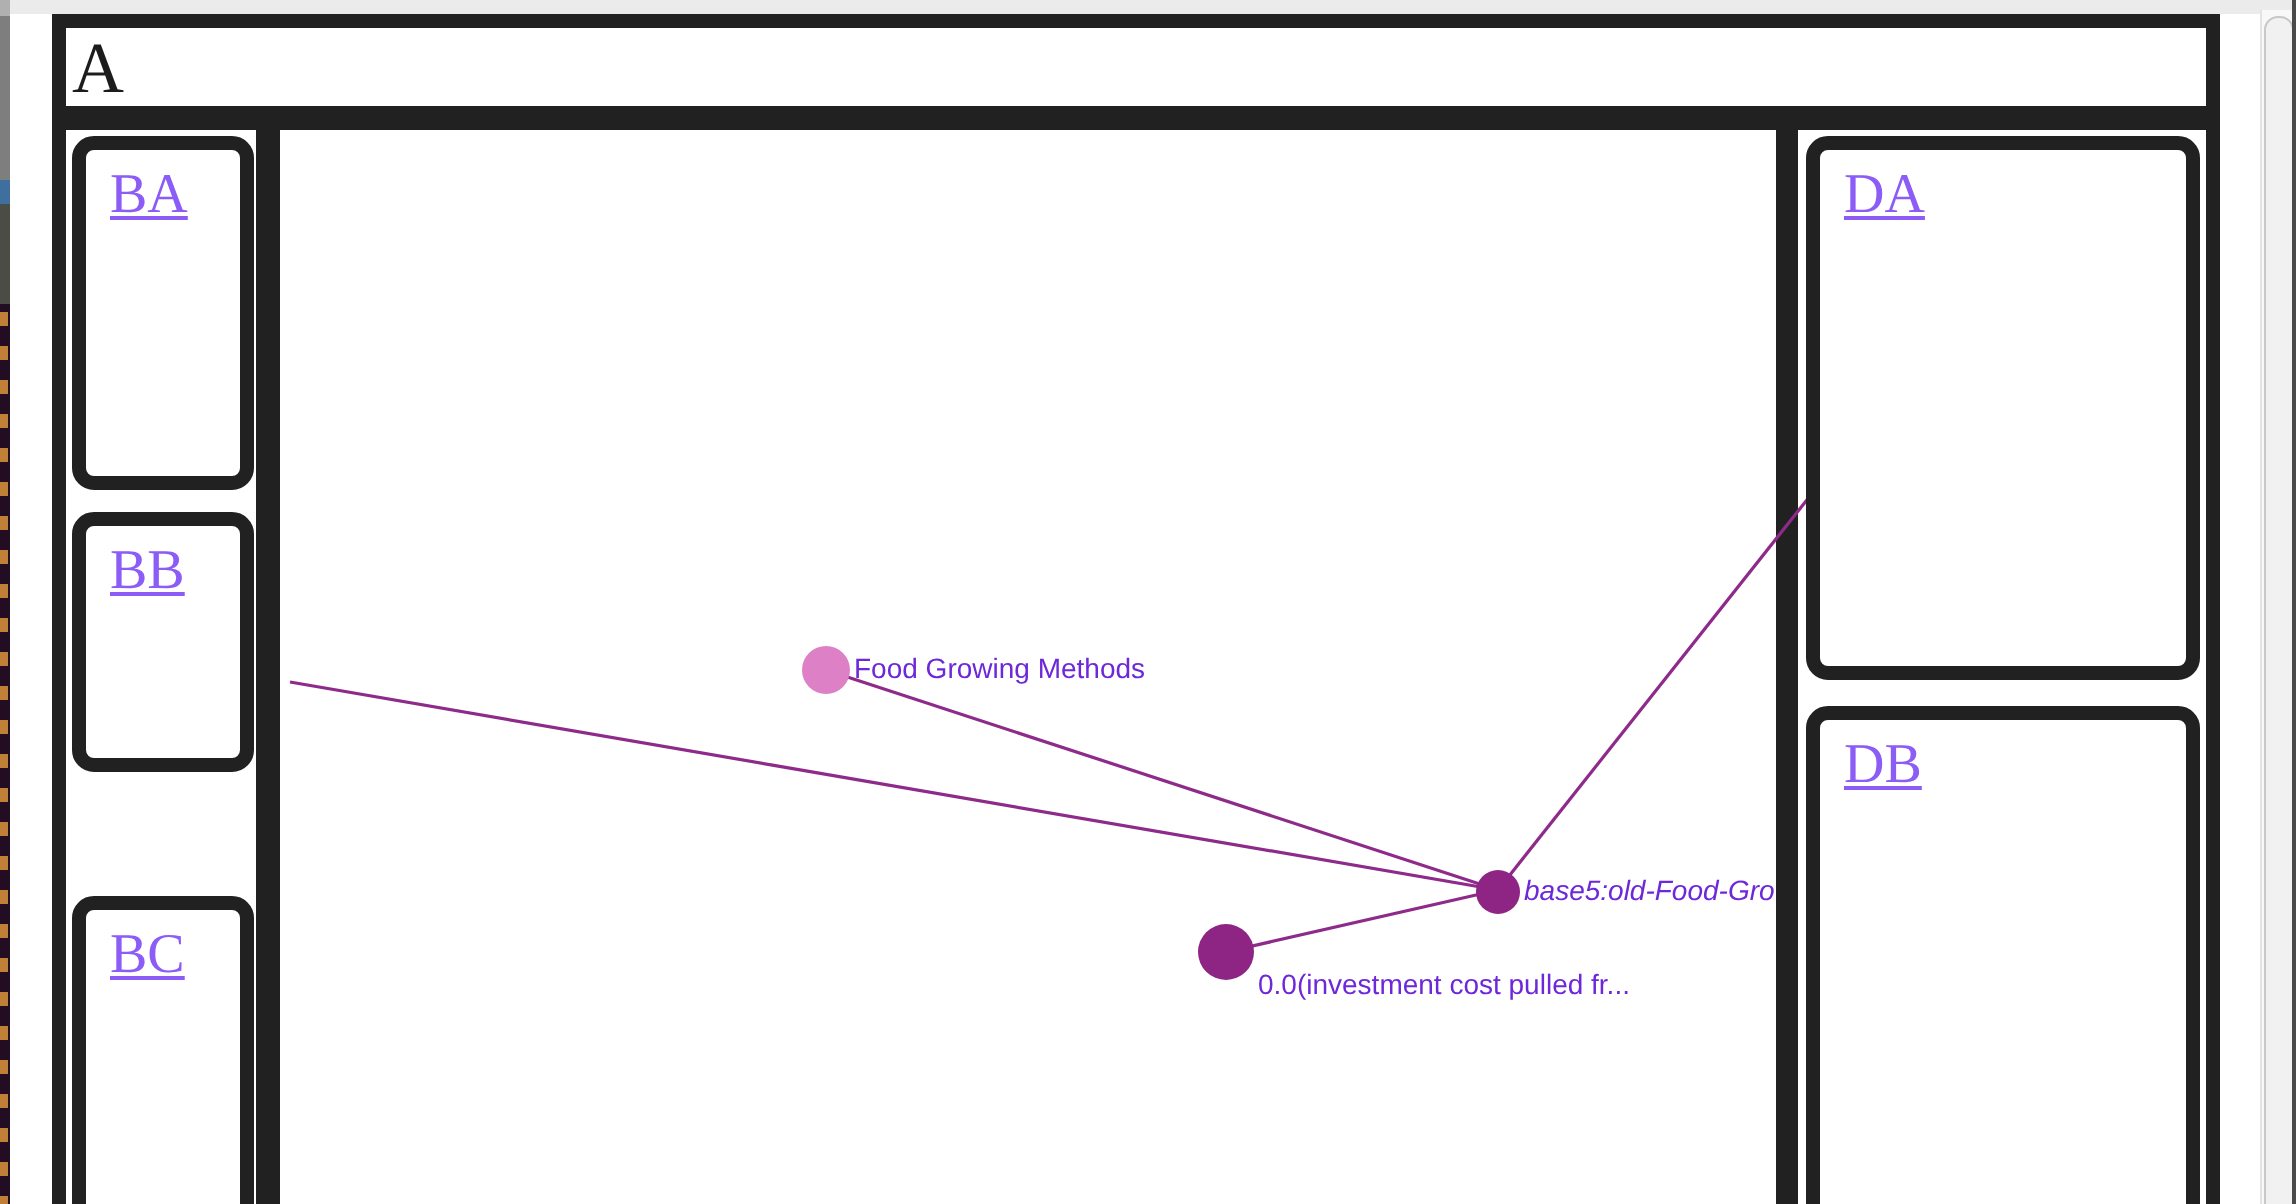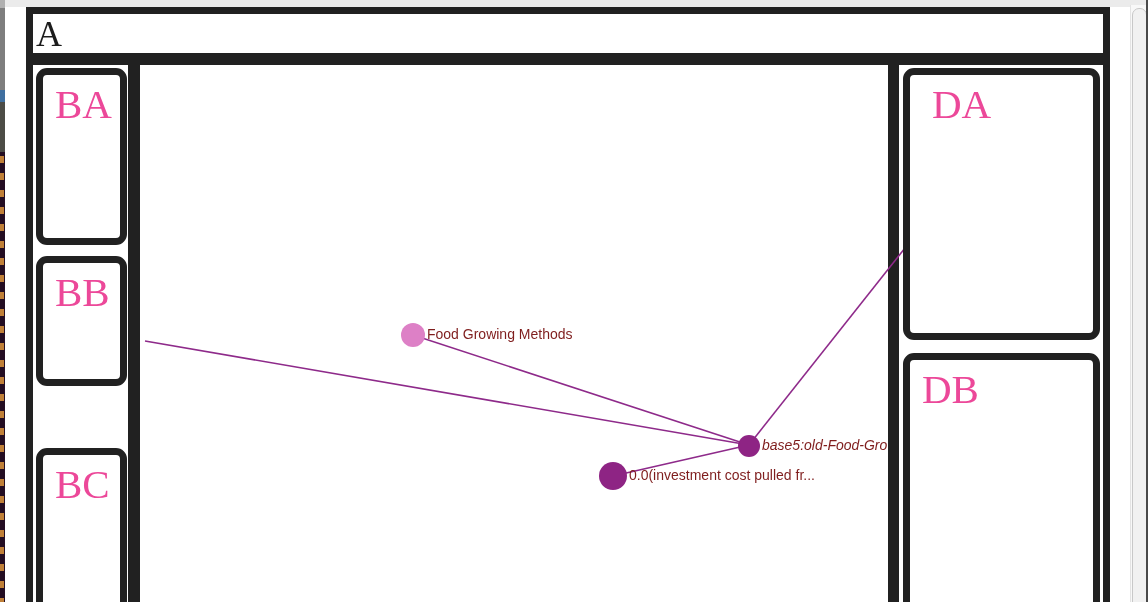--- a/index.html
+++ b/index.html
@@ -43,35 +43,35 @@
   #title-a{left:36px;top:12px;height:42px;line-height:44px;
     font-family:"Liberation Serif", serif;font-size:36px;color:#1c1c1c;z-index:3;}
 
   
   .panel-box{
     background:#ffffff;border:7px solid #212121;border-radius:11px;
     z-index:10;box-sizing:border-box;
   }
   .panel-box .panel-label{
     display:block;padding:8px 0 0 12px;
-    font-family:"Liberation Serif", serif;font-size:41px;color:#ec4899;line-height:1.05;
+    font-family:"Liberation Serif", serif;font-size:28px;color:#8b5cf6;line-height:1.05;text-decoration:underline;
   }
   #box-ba{left:36px;top:68px;width:91px;height:177px;}
   #box-bb{left:36px;top:256px;width:91px;height:130px;}
   #box-bc{left:36px;top:448px;width:91px;height:174px;}
-  #box-da{left:903px;top:68px;width:197px;height:272px;padding-left:10px;}
+  #box-da{left:903px;top:68px;width:197px;height:272px;}
   #box-db{left:903px;top:353px;width:197px;height:269px;}
 
   
   #graph-layer{left:0;top:0;width:1148px;height:602px;z-index:5;pointer-events:none;}
   #graph-layer svg{position:absolute;left:0;top:0;overflow:visible;}
   .graph-node{position:absolute;border-radius:50%;pointer-events:auto;}
   .graph-node-label{
     position:absolute;white-space:nowrap;
-    font-family:"Liberation Sans", sans-serif;font-size:14px;color:#7f1d1d;
+    font-family:"Liberation Sans", sans-serif;font-size:14px;color:#6d28d9;
     pointer-events:auto;
   }
 </style>
 </head>
 <body>
 
 <div class="abs" id="left-sliver">
   <span class="seg-top"></span>
   <span class="seg-gray"></span>
   <span class="seg-blue"></span>
@@ -95,21 +95,21 @@
       <line x1="145" y1="341" x2="749" y2="445" stroke="#8e2a8a" stroke-width="1.6"></line>
       <line x1="413" y1="335" x2="749" y2="445" stroke="#8e2a8a" stroke-width="1.6"></line>
       <line x1="749" y1="445" x2="905" y2="248" stroke="#8e2a8a" stroke-width="1.6"></line>
       <line x1="613" y1="476" x2="749" y2="445" stroke="#8e2a8a" stroke-width="1.6"></line>
     </svg>
     <div class="graph-node" style="left: 401px; top: 323px; height: 24px; width: 24px; background: rgb(221, 128, 198);"></div>
     <span class="graph-node-label" style="left: 427px; top: 326px;">Food Growing Methods</span>
     <div class="graph-node" style="left: 738px; top: 435px; height: 22px; width: 22px; background: rgb(142, 36, 132);"></div>
     <span class="graph-node-label" style="left: 762px; top: 437px; font-style: italic;">base5:old-Food-Gro</span>
     <div class="graph-node" style="left: 599px; top: 462px; height: 28px; width: 28px; background: rgb(142, 36, 132);"></div>
-    <span class="graph-node-label" style="left: 629px; top: 467px;">0.0(investment cost pulled fr...</span>
+    <span class="graph-node-label" style="left: 629px; top: 484px;">0.0(investment cost pulled fr...</span>
   </div>
 
 <div class="abs panel-box" id="box-ba">
   <span class="panel-label">BA</span>
 </div>
 <div class="abs panel-box" id="box-bb">
   <span class="panel-label">BB</span>
 </div>
 <div class="abs panel-box" id="box-bc">
   <span class="panel-label">BC</span>

